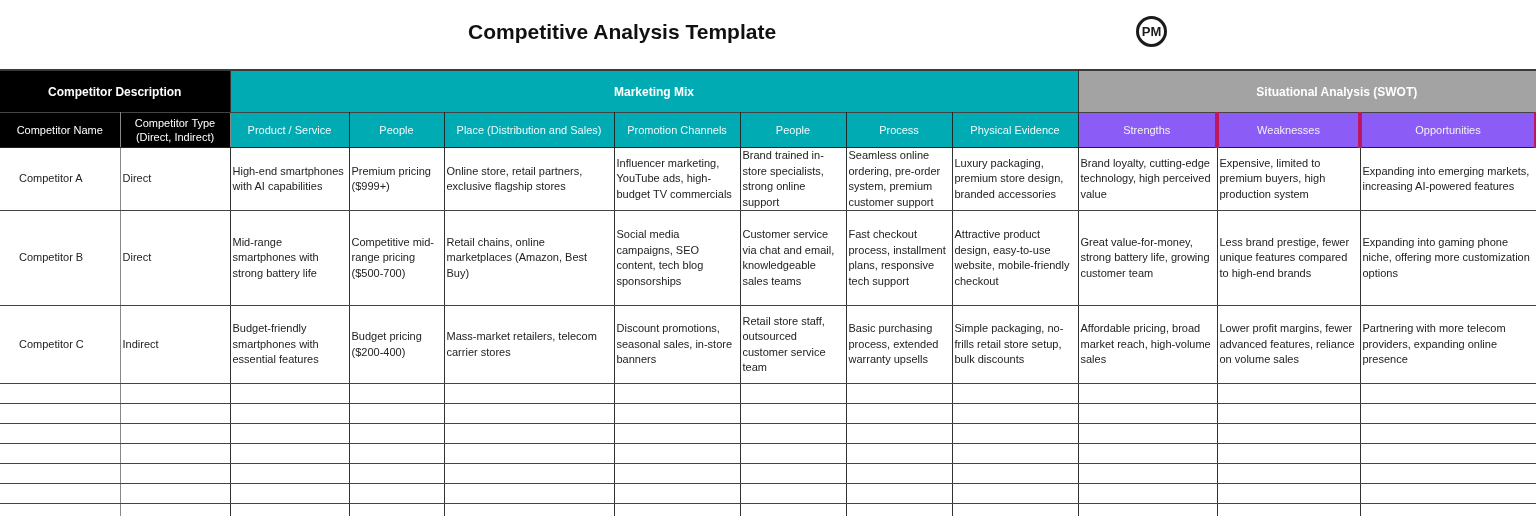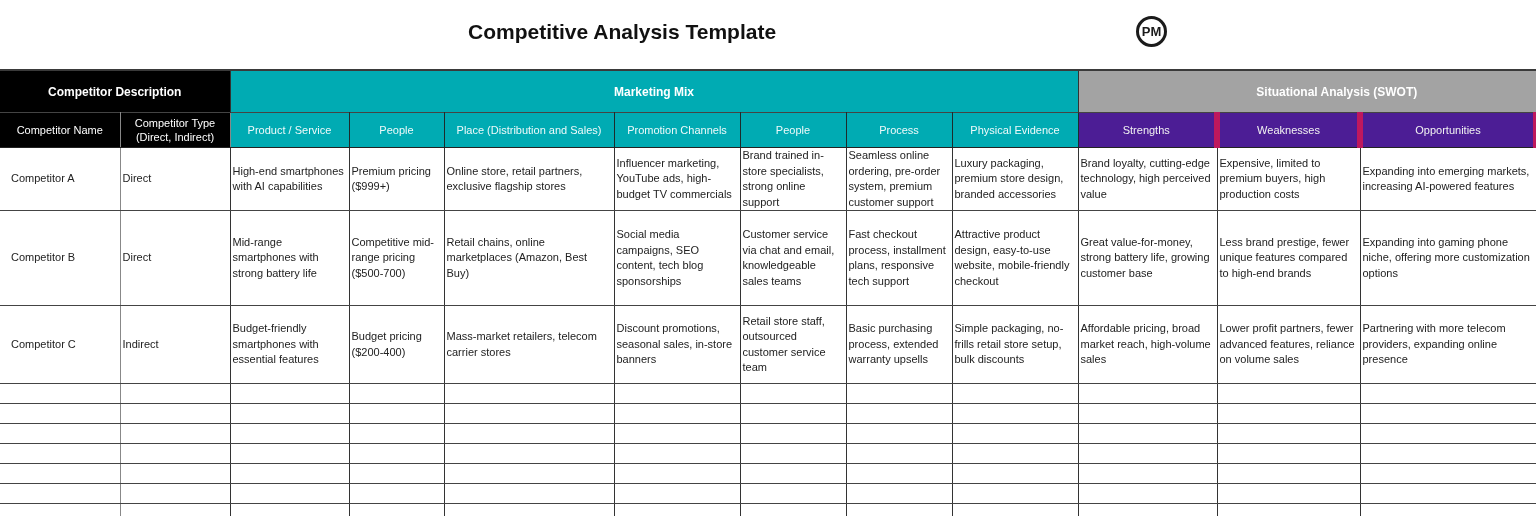--- a/index.html
+++ b/index.html
@@ -19,24 +19,24 @@
   td, th { overflow: hidden; }
   .grp th { height: 39px; font-weight: bold; font-size: 12px; color: #fff; text-align: center;
             border-top: 2px solid #3a3a3a; margin-left: 11px; }
   .sub th { height: 32px; font-weight: normal; font-size: 11px; text-align: center;
             border-top: 1px solid #444; border-bottom: 1px solid #222; line-height: 14px; }
   .g-desc { background: #000000; }
   .g-mix  { background: #00abb3; border-left: 1px solid #333; }
   .g-swot { background: #a3a3a3; border-left: 1px solid #333; }
   .s-desc { background: #000; color: #fff; border-right: 1px solid #888; }
   .s-mix  { background: #00abb3; color: #eefafa; border-right: 1px solid #1d2b2c; }
-  .s-swot { background: #4c1d95; color: #f2f2f2; border-right: 6px solid #be185d; }
+  .s-swot { background: #8b5cf6; color: #f2f2f2; border-right: 4px solid #be185d; }
   tbody td { border-right: 1px solid #333; border-bottom: 1px solid #444; vertical-align: middle;
              padding: 0 2px; line-height: 15.5px; color: #222; }
-  tbody tr.data td:first-child { padding-left: 11px; }
+  tbody tr.data td:first-child { padding-left: 19px; }
   tbody tr.empty td { height: 19px; }
   tbody td.c1 { border-right-color: #888; }
 </style>
 </head>
 <body>
 
 <div class="title">
     <span>Competitive Analysis Template</span>
   </div>
 
@@ -87,49 +87,49 @@
       <td class="c1">Competitor A</td>
       <td>Direct</td>
       <td>High-end smartphones with AI capabilities</td>
       <td>Premium pricing ($999+)</td>
       <td>Online store, retail partners, exclusive flagship stores</td>
       <td>Influencer marketing, YouTube ads, high-budget TV commercials</td>
       <td>Brand trained in-store specialists, strong online support</td>
       <td>Seamless online ordering, pre-order system, premium customer support</td>
       <td>Luxury packaging, premium store design, branded accessories</td>
       <td>Brand loyalty, cutting-edge technology, high perceived value</td>
-      <td>Expensive, limited to premium buyers, high production costs</td>
+      <td>Expensive, limited to premium buyers, high production system</td>
       <td>Expanding into emerging markets, increasing AI-powered features</td>
     </tr>
     <tr class="data" style="height:95px">
       <td class="c1">Competitor B</td>
       <td>Direct</td>
       <td>Mid-range smartphones with strong battery life</td>
       <td>Competitive mid-range pricing ($500-700)</td>
       <td>Retail chains, online marketplaces (Amazon, Best Buy)</td>
       <td>Social media campaigns, SEO content, tech blog sponsorships</td>
       <td>Customer service via chat and email, knowledgeable sales teams</td>
       <td>Fast checkout process, installment plans, responsive tech support</td>
       <td>Attractive product design, easy-to-use website, mobile-friendly checkout</td>
-      <td>Great value-for-money, strong battery life, growing customer base</td>
+      <td>Great value-for-money, strong battery life, growing customer team</td>
       <td>Less brand prestige, fewer unique features compared to high-end brands</td>
       <td>Expanding into gaming phone niche, offering more customization options</td>
     </tr>
     <tr class="data" style="height:78px">
       <td class="c1">Competitor C</td>
       <td>Indirect</td>
       <td>Budget-friendly smartphones with essential features</td>
       <td>Budget pricing ($200-400)</td>
       <td>Mass-market retailers, telecom carrier stores</td>
       <td>Discount promotions, seasonal sales, in-store banners</td>
       <td>Retail store staff, outsourced customer service team</td>
       <td>Basic purchasing process, extended warranty upsells</td>
       <td>Simple packaging, no-frills retail store setup, bulk discounts</td>
       <td>Affordable pricing, broad market reach, high-volume sales</td>
-      <td>Lower profit partners, fewer advanced features, reliance on volume sales</td>
+      <td>Lower profit margins, fewer advanced features, reliance on volume sales</td>
       <td>Partnering with more telecom providers, expanding online presence</td>
     </tr>
   </tbody>
   <tbody id="empty-rows">
       <tr class="empty">
         <td class="c1"></td>
         <td></td>
         <td></td>
         <td></td>
         <td></td>

